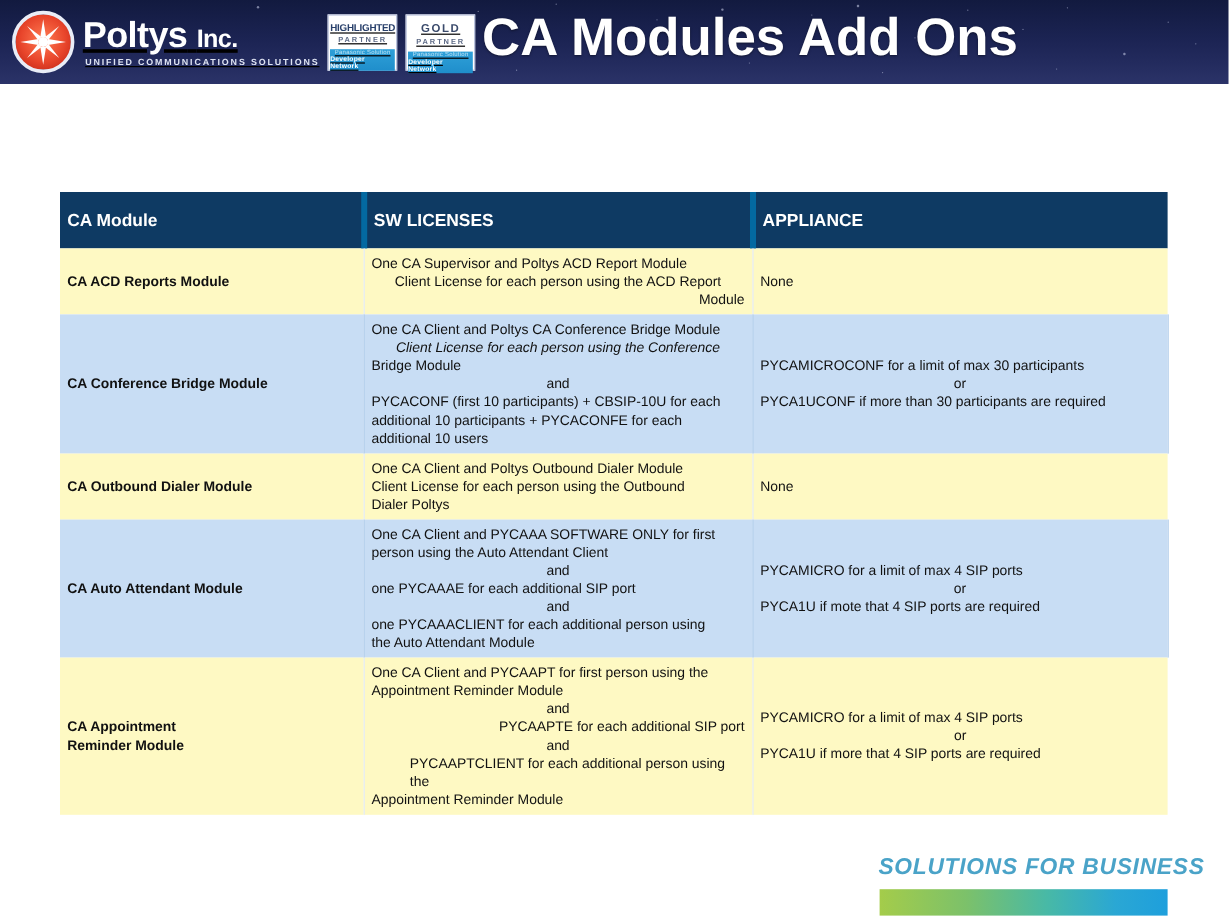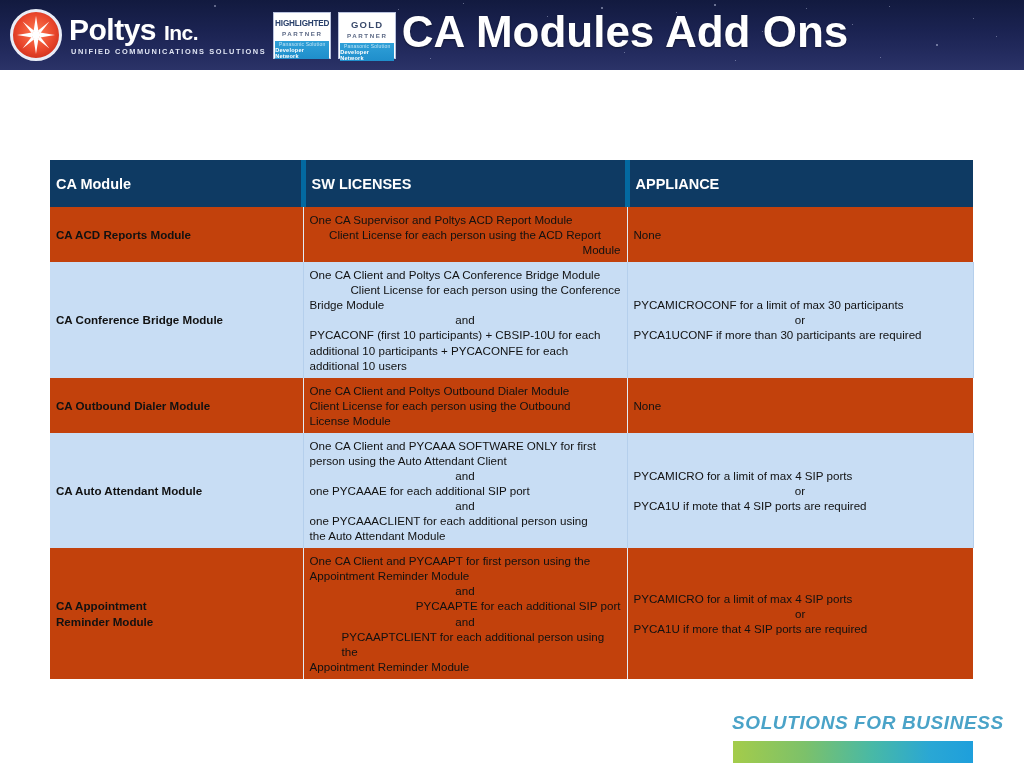--- a/index.html
+++ b/index.html
@@ -37,20 +37,21 @@
     opacity: .55;
   }
 
   #logo-block {
     position: absolute;
     top: 6px;
     left: 10px;
     display: flex;
     align-items: center;
     height: 58px;
+    text-decoration: underline;
   }
 
   #poltys-mark {
     position: relative;
     width: 52px;
     height: 52px;
     border-radius: 50%;
     background: radial-gradient(circle at 50% 45%, #ff7b52 0%, #e8452b 55%, #b81f12 100%);
     border: 3px solid #e9edf7;
     flex: 0 0 auto;
@@ -160,21 +161,21 @@
     vertical-align: middle;
     padding: 5px 6px 5px 6px;
     font-size: 11.6px;
     color: #111111;
     line-height: 1.30;
     border-right: 1px solid #e4ecf6;
   }
   #ca-table tbody td:last-child { border-right: none; }
 
   #ca-table tbody tr.alt td { background: #c8ddf4; border-right: 1px solid #b5cfec; }
-  #ca-table tbody tr.plain td { background: #c2410c; margin-left: 28px; }
+  #ca-table tbody tr.plain td { background: #fef9c3; margin-left: 28px; }
 
   td.col-module {
     font-weight: bold;
     font-size: 13.2px;
     line-height: 1.30;
     padding-left: 2px;
   }
   td.col-sw { font-size: 11.5px; }
   td.col-appliance { font-size: 11.7px; }
 
@@ -303,41 +304,41 @@
               <span class="ctr-line" style="text-align: right;">Module</span>
             </td>
             <td class="col-appliance">None</td>
           </tr>
           <tr class="alt">
             <td class="col-module">
               <span style="display: block;">CA Conference Bridge Module</span>
             </td>
             <td class="col-sw">
               <span class="ctr-line" style="text-align: left;">One CA Client and Poltys CA Conference Bridge Module</span>
-              <span class="ctr-line" style="text-align: right;">Client License for each person using the Conference</span>
+              <span class="ctr-line" style="text-align: center; font-style: italic;">Client License for each person using the Conference</span>
               <span class="ctr-line" style="text-align: left;">Bridge Module</span>
               <span class="and-line">and</span>
               <span class="ctr-line" style="text-align: left;">PYCACONF  (first 10 participants) + CBSIP-10U for each</span>
               <span class="ctr-line" style="text-align: left;">additional 10 participants + PYCACONFE for each</span>
               <span class="ctr-line" style="text-align: left;">additional 10 users</span>
             </td>
             <td class="col-appliance">
               <span class="ctr-line" style="text-align: left;">PYCAMICROCONF for a limit of max 30 participants</span>
               <span class="and-line">or</span>
               <span class="ctr-line" style="text-align: left;">PYCA1UCONF if more than 30 participants are required</span>
             </td>
           </tr>
           <tr class="plain">
             <td class="col-module">
               <span style="display: block;">CA Outbound Dialer Module</span>
             </td>
             <td class="col-sw">
               <span class="ctr-line" style="text-align: left;">One CA Client and Poltys Outbound Dialer  Module</span>
               <span class="ctr-line" style="text-align: left;">Client License for each person using the Outbound</span>
-              <span class="ctr-line" style="text-align: left;">License  Module</span>
+              <span class="ctr-line" style="text-align: left;">Dialer  Poltys</span>
             </td>
             <td class="col-appliance">None</td>
           </tr>
           <tr class="alt">
             <td class="col-module">
               <span style="display: block;">CA Auto Attendant Module</span>
             </td>
             <td class="col-sw">
               <span class="ctr-line" style="text-align: left;">One CA Client and PYCAAA SOFTWARE ONLY for first</span>
               <span class="ctr-line" style="text-align: left;">person using the Auto Attendant Client</span>

